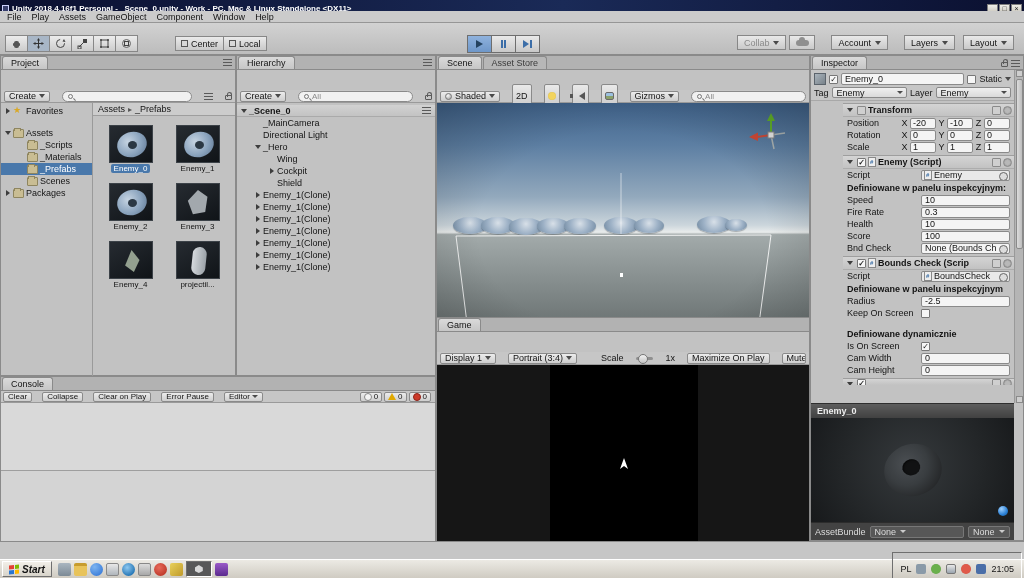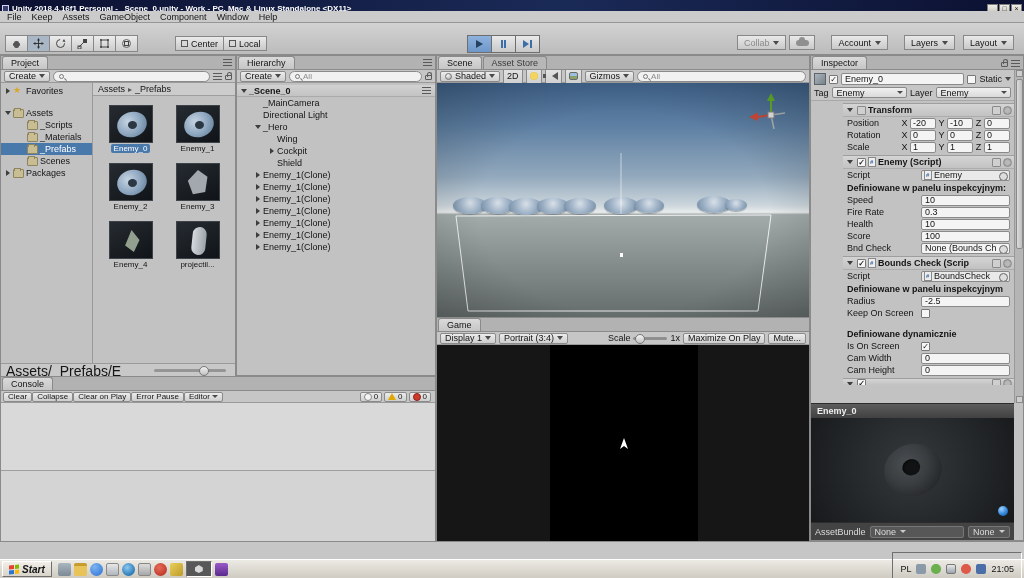--- a/index.html
+++ b/index.html
@@ -46,21 +46,21 @@
 
   
   .panel{position:absolute;background:#c2c2c2;border:1px solid #8a8a8a;}
   .tabbar{height:14px;background:#b2b2b2;border-bottom:1px solid #8a8a8a;display:flex;align-items:flex-end;padding-left:1px;gap:1px;position:relative;}
   .tab{height:13px;line-height:12px;padding:0 8px;font-size:9px;background:linear-gradient(#dadada,#c6c6c6);border:1px solid #8a8a8a;border-bottom:none;border-radius:3px 3px 0 0;}
   .tab.inactive{background:#b7b7b7;color:#3a3a3a;}
   .tab-right{position:absolute;right:3px;top:3px;display:flex;gap:3px;align-items:center;}
   .menu-ic{width:9px;height:7px;background:repeating-linear-gradient(#5a5a5a 0 1px,transparent 1px 3px);}
   .lock-ic{width:7px;height:5px;border:1px solid #5a5a5a;border-radius:1px;position:relative;margin-top:3px;}
   .lock-ic::before{content:"";position:absolute;left:1px;top:-4px;width:3px;height:4px;border:1px solid #5a5a5a;border-bottom:none;border-radius:3px 3px 0 0;}
-  .mini-toolbar{height:13px;background:#c6c6c6;border-bottom:1px solid #9a9a9a;display:flex;align-items:center;gap:3px;padding:0 3px;}
+  .mini-toolbar{height:13px;background:#c6c6c6;border-bottom:1px solid #9a9a9a;display:flex;align-items:center;gap:12px;padding:0 3px;margin-top:20px;}
   .btn{height:11px;border:1px solid #8a8a8a;background:linear-gradient(#ececec,#cecece);border-radius:2px;display:flex;align-items:center;gap:3px;padding:0 4px;font-size:9px;white-space:nowrap;}
   .searchbox{height:11px;background:#f1f1f1;border:1px solid #8a8a8a;border-radius:6px;display:flex;align-items:center;gap:3px;padding:0 5px;color:#8a8a8a;font-size:8px;flex:1;min-width:0;}
   .mag{width:5px;height:5px;border:1px solid #777;border-radius:50%;position:relative;flex-shrink:0;}
   .mag::after{content:"";position:absolute;left:4px;top:4px;width:3px;height:1px;background:#777;transform:rotate(45deg);}
 
   
   .fold{width:10px;height:10px;display:inline-flex;align-items:center;justify-content:center;flex-shrink:0;}
   .has-down > .fold::before,.fold.down::before{content:"";border-left:3px solid transparent;border-right:3px solid transparent;border-top:4px solid #3d3d3d;}
   .has-right > .fold::before,.fold.right::before{content:"";border-top:3px solid transparent;border-bottom:3px solid transparent;border-left:4px solid #3d3d3d;}
 
@@ -119,21 +119,21 @@
   .game{left:436px;top:317px;width:374px;height:224px;}
   .game-vp{position:relative;width:100%;height:197px;background:#161616;overflow:hidden;}
   .gcol{position:absolute;left:113px;top:0;width:148px;height:197px;background:#000;}
   .ship{position:absolute;left:182px;top:93px;}
   .slider{width:34px;height:3px;background:#8f8f8f;border-radius:2px;position:relative;}
   .slider::after{content:"";position:absolute;left:2px;top:-3px;width:8px;height:8px;border-radius:50%;background:linear-gradient(#f2f2f2,#c4c4c4);border:1px solid #777;}
   .gm-mute{max-width:46px;overflow:hidden;}
 
   
   .console{left:0;top:376px;width:436px;height:165px;}
-  .con-toolbar{height:12px;background:#c6c6c6;border-bottom:1px solid #9a9a9a;display:flex;align-items:center;gap:0;padding:0 2px;}
+  .con-toolbar{height:12px;background:#c6c6c6;border-bottom:1px solid #9a9a9a;display:flex;align-items:center;gap:10px;padding:0 2px;}
   .cbtn{height:10px;border:1px solid #8a8a8a;background:linear-gradient(#ececec,#cecece);border-radius:2px;display:flex;align-items:center;gap:2px;padding:0 4px;font-size:8px;white-space:nowrap;}
   .cbtn.dd::after{content:"";border-left:3px solid transparent;border-right:3px solid transparent;border-top:3px solid #4a4a4a;}
   .ccounts{margin-left:auto;display:flex;gap:2px;padding-right:2px;}
   .ccount{height:10px;border:1px solid #8a8a8a;background:linear-gradient(#ececec,#cecece);border-radius:2px;display:flex;align-items:center;gap:2px;padding:0 3px;font-size:8px;}
   .cicon{width:8px;height:8px;flex-shrink:0;}
   .c-info{border-radius:50%;background:#f4f4f4;border:1px solid #888;}
   .c-warn{width:0;height:0;border-left:4px solid transparent;border-right:4px solid transparent;border-bottom:7px solid #e0a800;background:none;}
   .c-err{border-radius:50%;background:#cc3a2a;border:1px solid #8e2318;}
   .con-list{height:68px;background:#d9d9d9;border-bottom:1px solid #9e9e9e;}
   .con-detail{height:70px;background:#d4d4d4;}
@@ -227,21 +227,21 @@
       <span class="wbtn wb-min"></span>
       <span class="wbtn wb-max"></span>
       <span class="wbtn wb-close"></span>
     </span>
   </div>
 
   <div class="menubar">
 
       <span class="mitem">File</span>
 
-      <span class="mitem">Keep</span>
+      <span class="mitem">Play</span>
 
       <span class="mitem">Assets</span>
 
       <span class="mitem">GameObject</span>
 
       <span class="mitem">Component</span>
 
       <span class="mitem">Window</span>
 
       <span class="mitem">Help</span>

